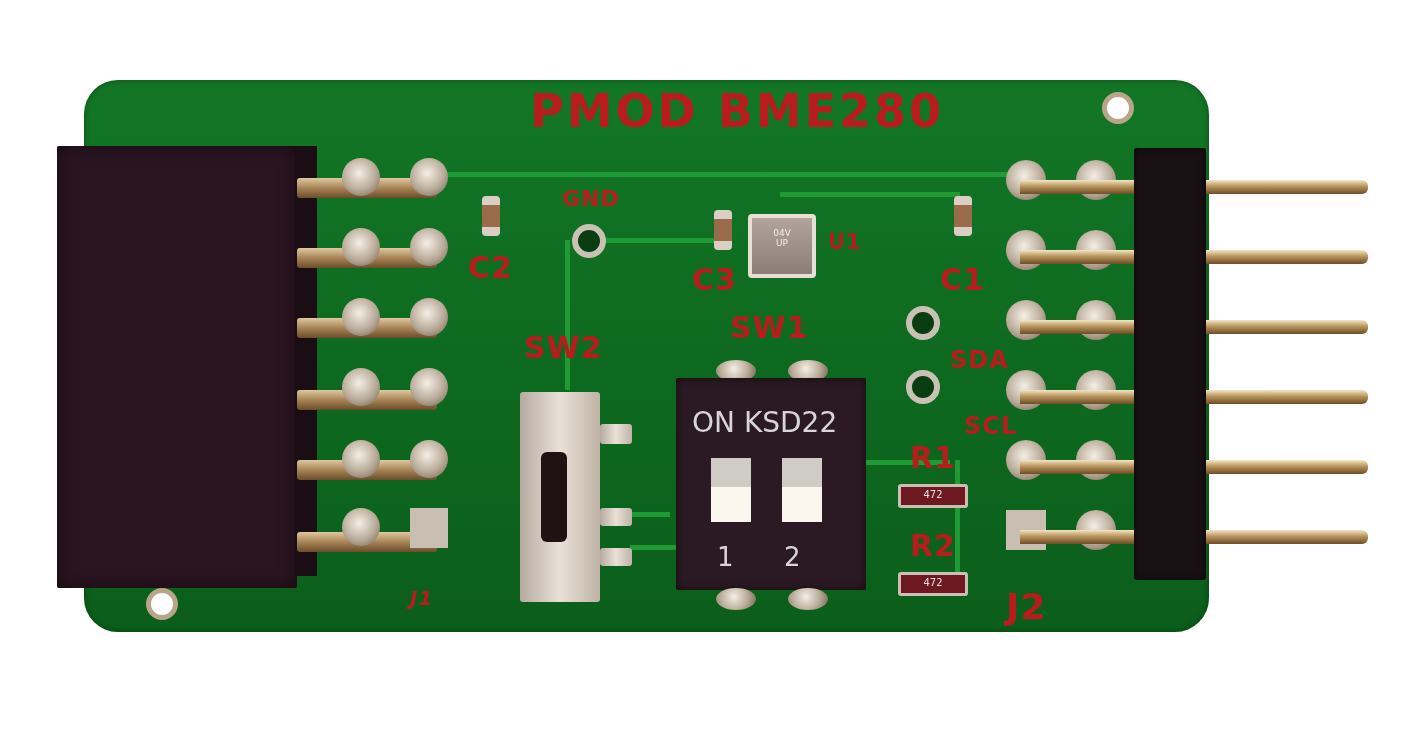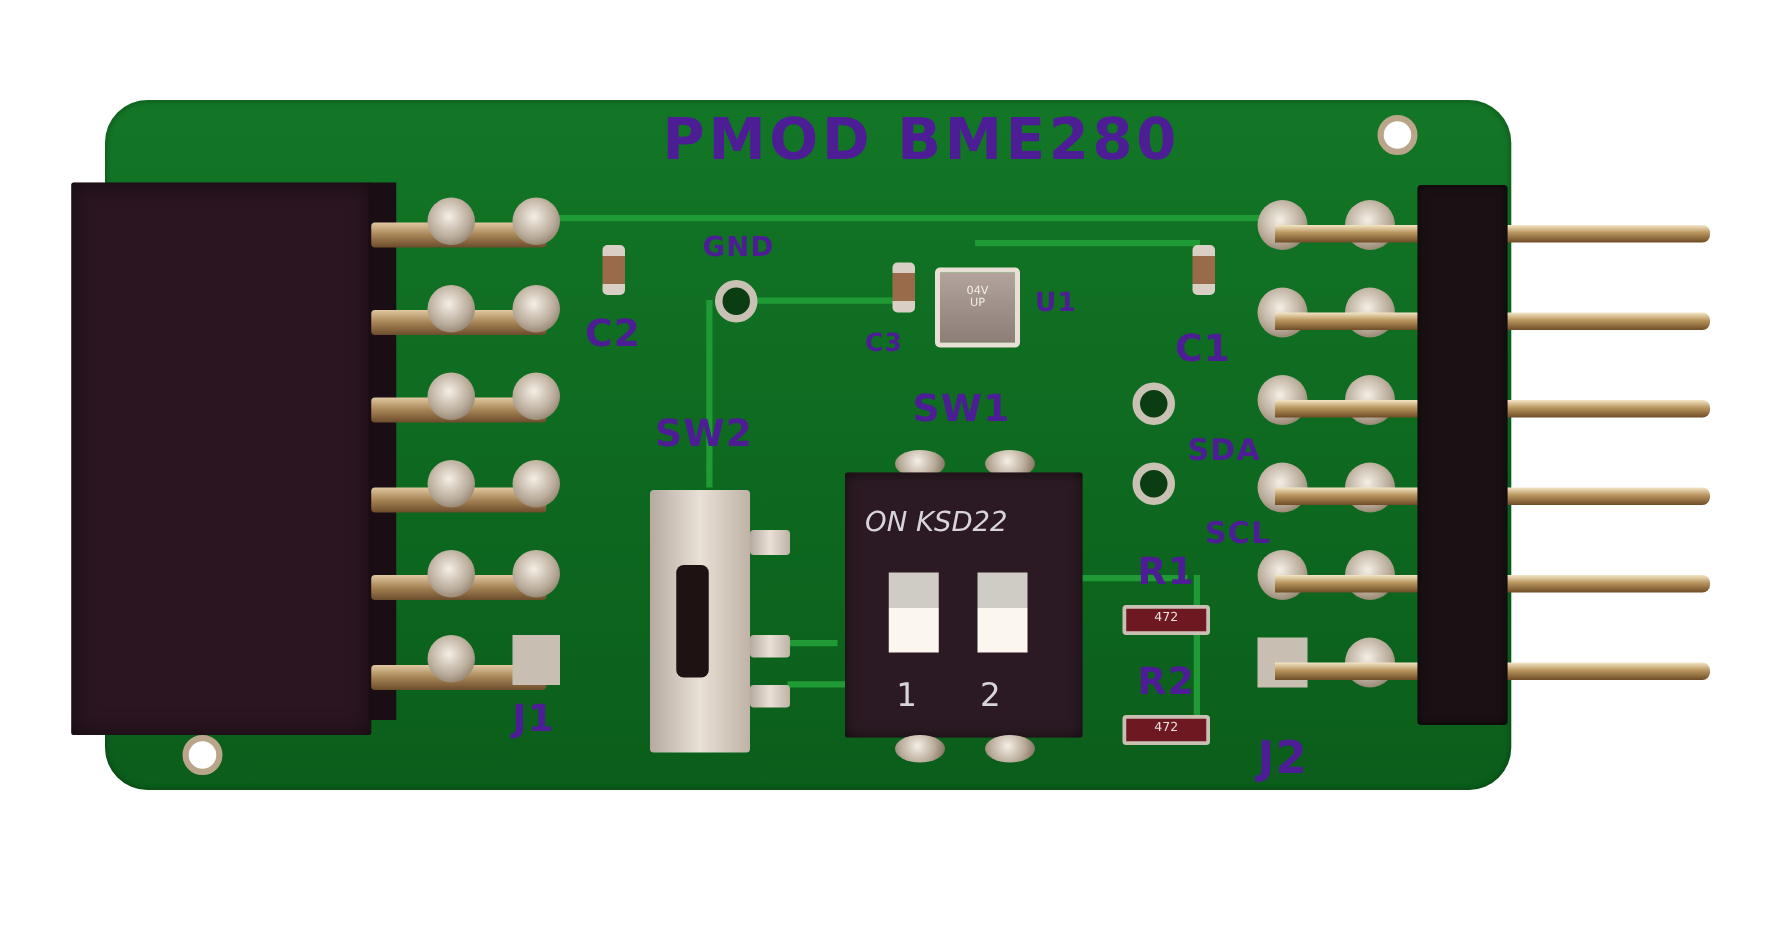--- a/index.html
+++ b/index.html
@@ -1,20 +1,20 @@
 <!DOCTYPE html>
 <html><head>
   <meta charset="utf-8">
   <style>
     html,body{margin:0;padding:0;background:#ffffff;}
     body{width:1420px;height:740px;position:relative;overflow:hidden;font-family:"DejaVu Sans",sans-serif;}
     .abs{position:absolute;}
     .board{left:84px;top:80px;width:1125px;height:552px;background:#0f6a22;border-radius:34px;
       background:linear-gradient(180deg,#137626 0%,#0e6a20 50%,#0b5e1b 100%);box-shadow:inset 0 0 6px rgba(0,0,0,.35);}
-    .silk{color:#4c1d95;font-weight:bold;letter-spacing:1px;white-space:nowrap;}
+    .silk{color:#b91c1c;font-weight:bold;letter-spacing:1px;white-space:nowrap;}
     .trace{background:#1f9a35;}
     .hole{border-radius:50%;background:#ffffff;border:5px solid #b9a68a;box-sizing:border-box;}
     .via{border-radius:50%;background:#0a3d12;border:6px solid #c9c2b4;box-sizing:border-box;}
     .pad{border-radius:50%;background:radial-gradient(circle at 45% 40%,#f4efe6 0%,#b8aa98 55%,#6f5e4c 100%);}
     .pin-bent{height:20px;background:linear-gradient(180deg,#e0c8a0 0%,#a78456 50%,#6c4d2c 100%);border-radius:3px;}
     .pin-straight{height:14px;background:linear-gradient(180deg,#f4e6c6 0%,#b8955d 45%,#6e4d27 100%);border-radius:0 6px 6px 0;}
     .hdr-female{background:#2a1520;border-radius:2px;box-shadow:inset 0 0 18px rgba(0,0,0,.5);}
     .hdr-male{background:#1a1114;}
     .smd-cap{background:linear-gradient(180deg,#d9cfc4 0 22%,#9a6b4b 22% 78%,#d9cfc4 78%);border-radius:4px;}
     .res{background:#6e1822;border-radius:3px;border:3px solid #c9c0b3;box-sizing:border-box;color:#e6e0e0;font-size:10px;text-align:center;line-height:16px;}
@@ -58,30 +58,30 @@
 <div class="abs pad" style="left:410px;top:228px;width:38px;height:38px;"></div>
 <div class="abs pad" style="left:342px;top:298px;width:38px;height:38px;"></div>
 <div class="abs pad" style="left:410px;top:298px;width:38px;height:38px;"></div>
 <div class="abs pad" style="left:342px;top:368px;width:38px;height:38px;"></div>
 <div class="abs pad" style="left:410px;top:368px;width:38px;height:38px;"></div>
 <div class="abs pad" style="left:342px;top:440px;width:38px;height:38px;"></div>
 <div class="abs pad" style="left:410px;top:440px;width:38px;height:38px;"></div>
 <div class="abs pad" style="left:342px;top:508px;width:38px;height:38px;"></div>
 <div class="abs" style="left:410px;top:508px;width:38px;height:40px;background:#c8bfb2;"></div>
 
-<div class="abs silk" style="left:410px;top:558px;font-size:30px;">J1</div>
+<div class="abs silk" style="left:410px;top:586px;font-size:20px;font-style:italic;">J1</div>
 
 <div class="abs smd-cap" style="left:482px;top:196px;width:18px;height:40px;"></div>
 <div class="abs silk" style="left:468px;top:250px;font-size:30px;">C2</div>
 
 <div class="abs silk" style="left:562px;top:186px;font-size:22px;">GND</div>
 <div class="abs via" style="left:572px;top:224px;width:34px;height:34px;"></div>
 
 <div class="abs smd-cap" style="left:714px;top:210px;width:18px;height:40px;"></div>
-<div class="abs silk" style="left:692px;top:262px;font-size:20px;">C3</div>
+<div class="abs silk" style="left:692px;top:262px;font-size:30px;">C3</div>
 
 <div class="abs chip" style="left:748px;top:214px;width:68px;height:64px;">
   <div>04V</div>
   <div>UP</div>
 </div>
 <div class="abs silk" style="left:828px;top:230px;font-size:21px;">U1</div>
 
 <div class="abs smd-cap" style="left:954px;top:196px;width:18px;height:40px;"></div>
 <div class="abs silk" style="left:940px;top:262px;font-size:30px;">C1</div>
 
@@ -94,21 +94,21 @@
 <div class="abs slide" style="left:520px;top:392px;width:80px;height:210px;"></div>
 <div class="abs" style="left:541px;top:452px;width:26px;height:90px;background:#1e1212;border-radius:6px;"></div>
 <div class="abs slide" style="left:600px;top:424px;width:32px;height:20px;"></div>
 <div class="abs slide" style="left:600px;top:508px;width:32px;height:18px;"></div>
 <div class="abs slide" style="left:600px;top:548px;width:32px;height:18px;"></div>
 
 <div class="abs silk" style="left:730px;top:310px;font-size:30px;">SW1</div>
 <div class="abs pad" style="left:716px;top:360px;width:40px;height:22px;"></div>
 <div class="abs pad" style="left:788px;top:360px;width:40px;height:22px;"></div>
 <div class="abs dip" style="left:676px;top:378px;width:190px;height:212px;"></div>
-<div class="abs" style="left:692px;top:406px;font-size:22px;color:#d8d4dc;white-space:nowrap;font-style:italic;">ON KSD22</div>
+<div class="abs" style="left:692px;top:406px;font-size:28px;color:#d8d4dc;white-space:nowrap;">ON KSD22</div>
 <div class="abs dip-sw" style="left:711px;top:458px;width:40px;height:64px;"></div>
 <div class="abs dip-sw" style="left:782px;top:458px;width:40px;height:64px;"></div>
 <div class="abs" style="left:717px;top:542px;font-size:26px;color:#d8d4dc;">1</div>
 <div class="abs" style="left:784px;top:542px;font-size:26px;color:#d8d4dc;">2</div>
 <div class="abs pad" style="left:716px;top:588px;width:40px;height:22px;"></div>
 <div class="abs pad" style="left:788px;top:588px;width:40px;height:22px;"></div>
 
 <div class="abs silk" style="left:910px;top:440px;font-size:30px;">R1</div>
 <div class="abs res" style="left:898px;top:484px;width:70px;height:24px;">472</div>
 <div class="abs silk" style="left:910px;top:528px;font-size:30px;">R2</div>

